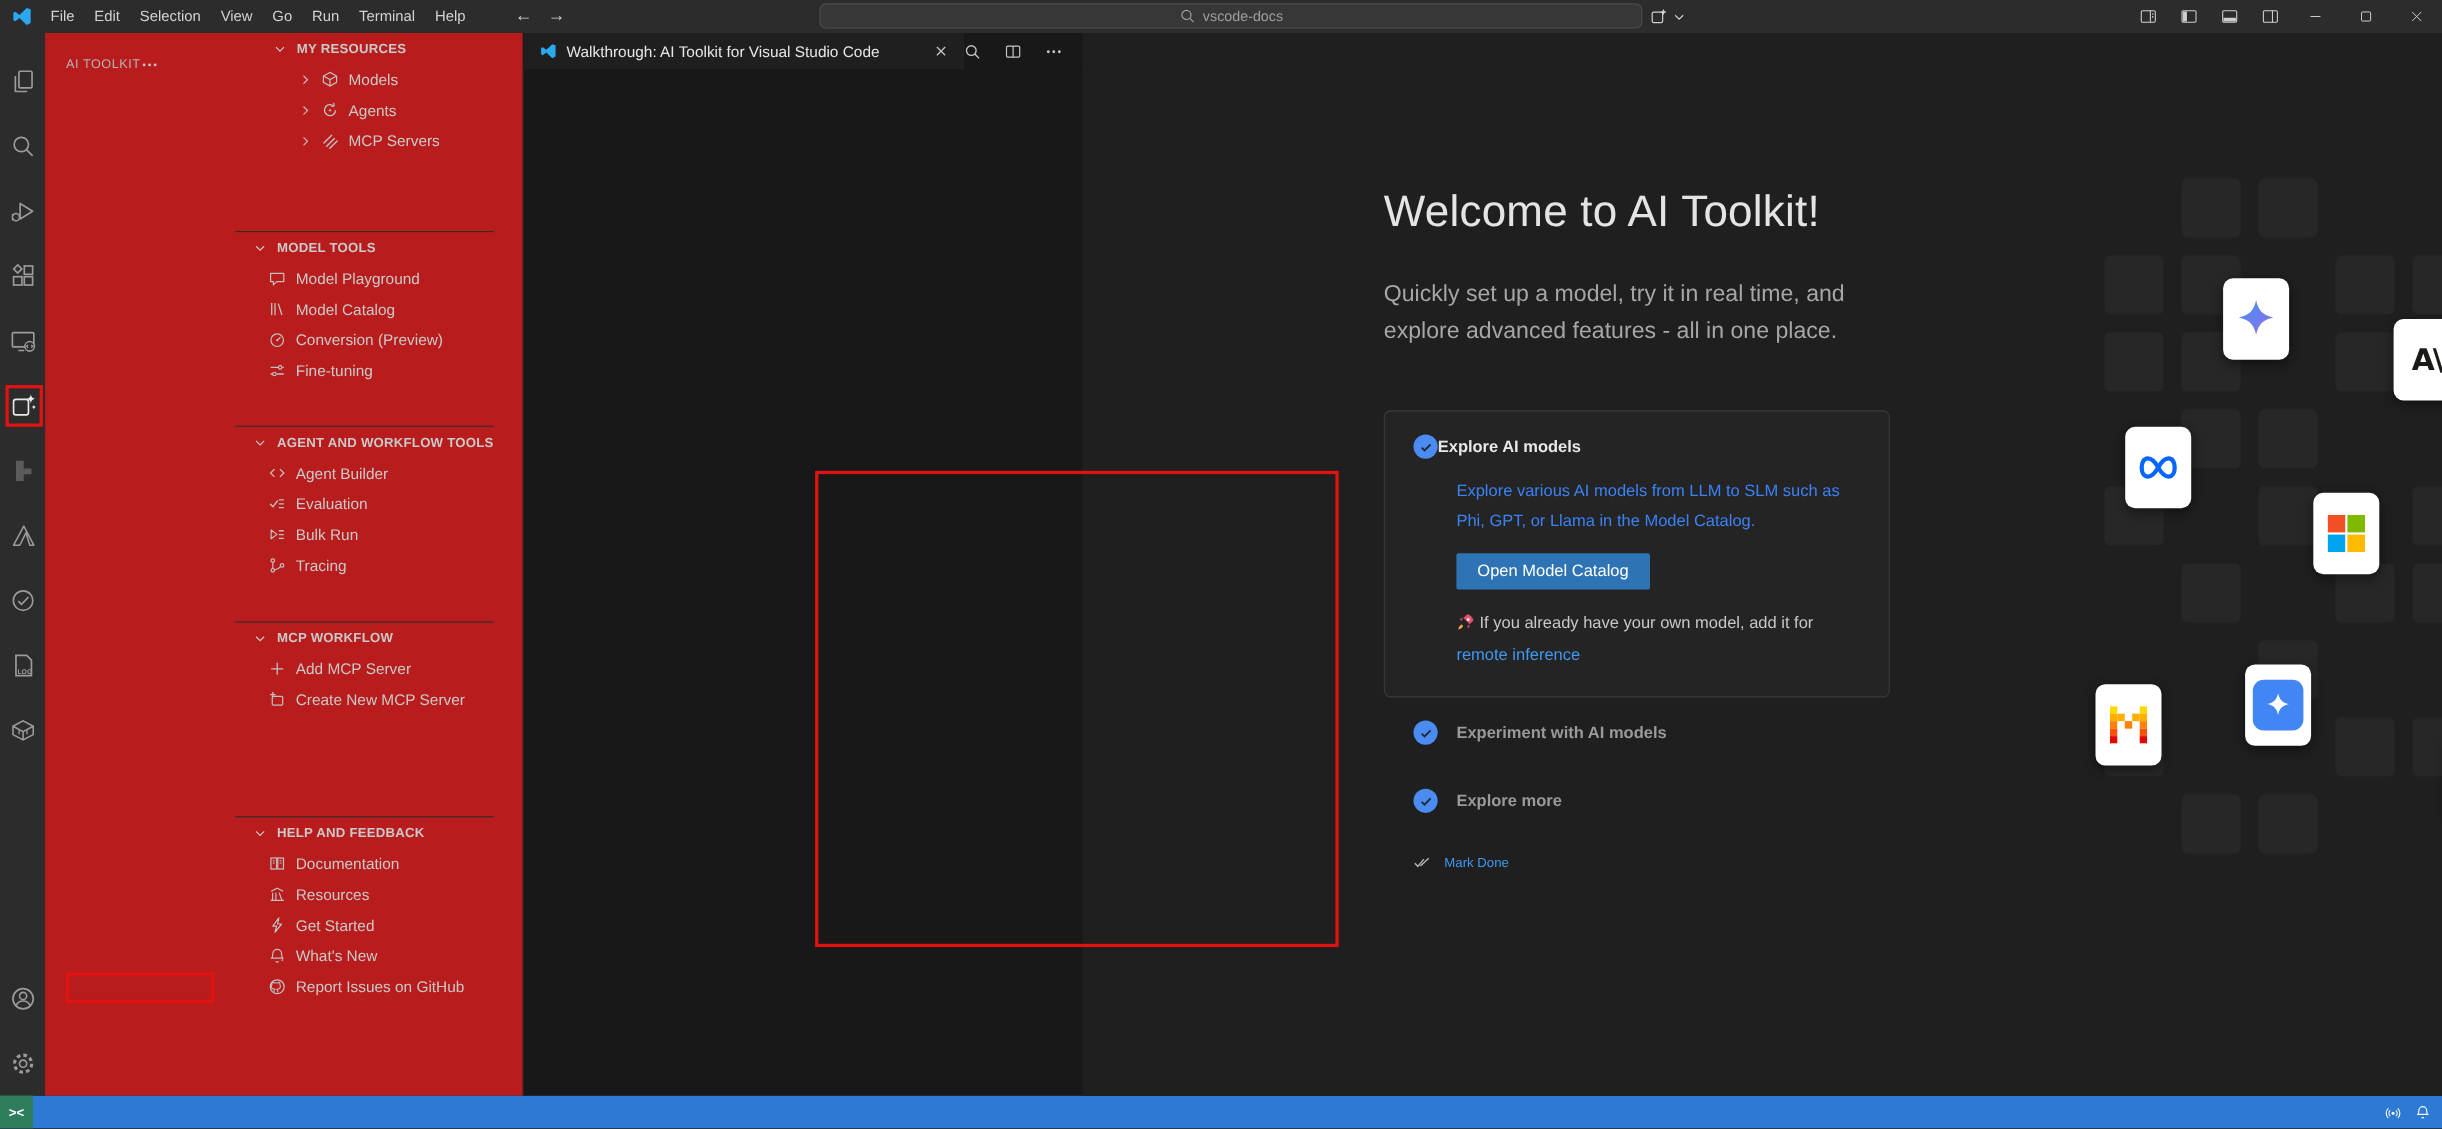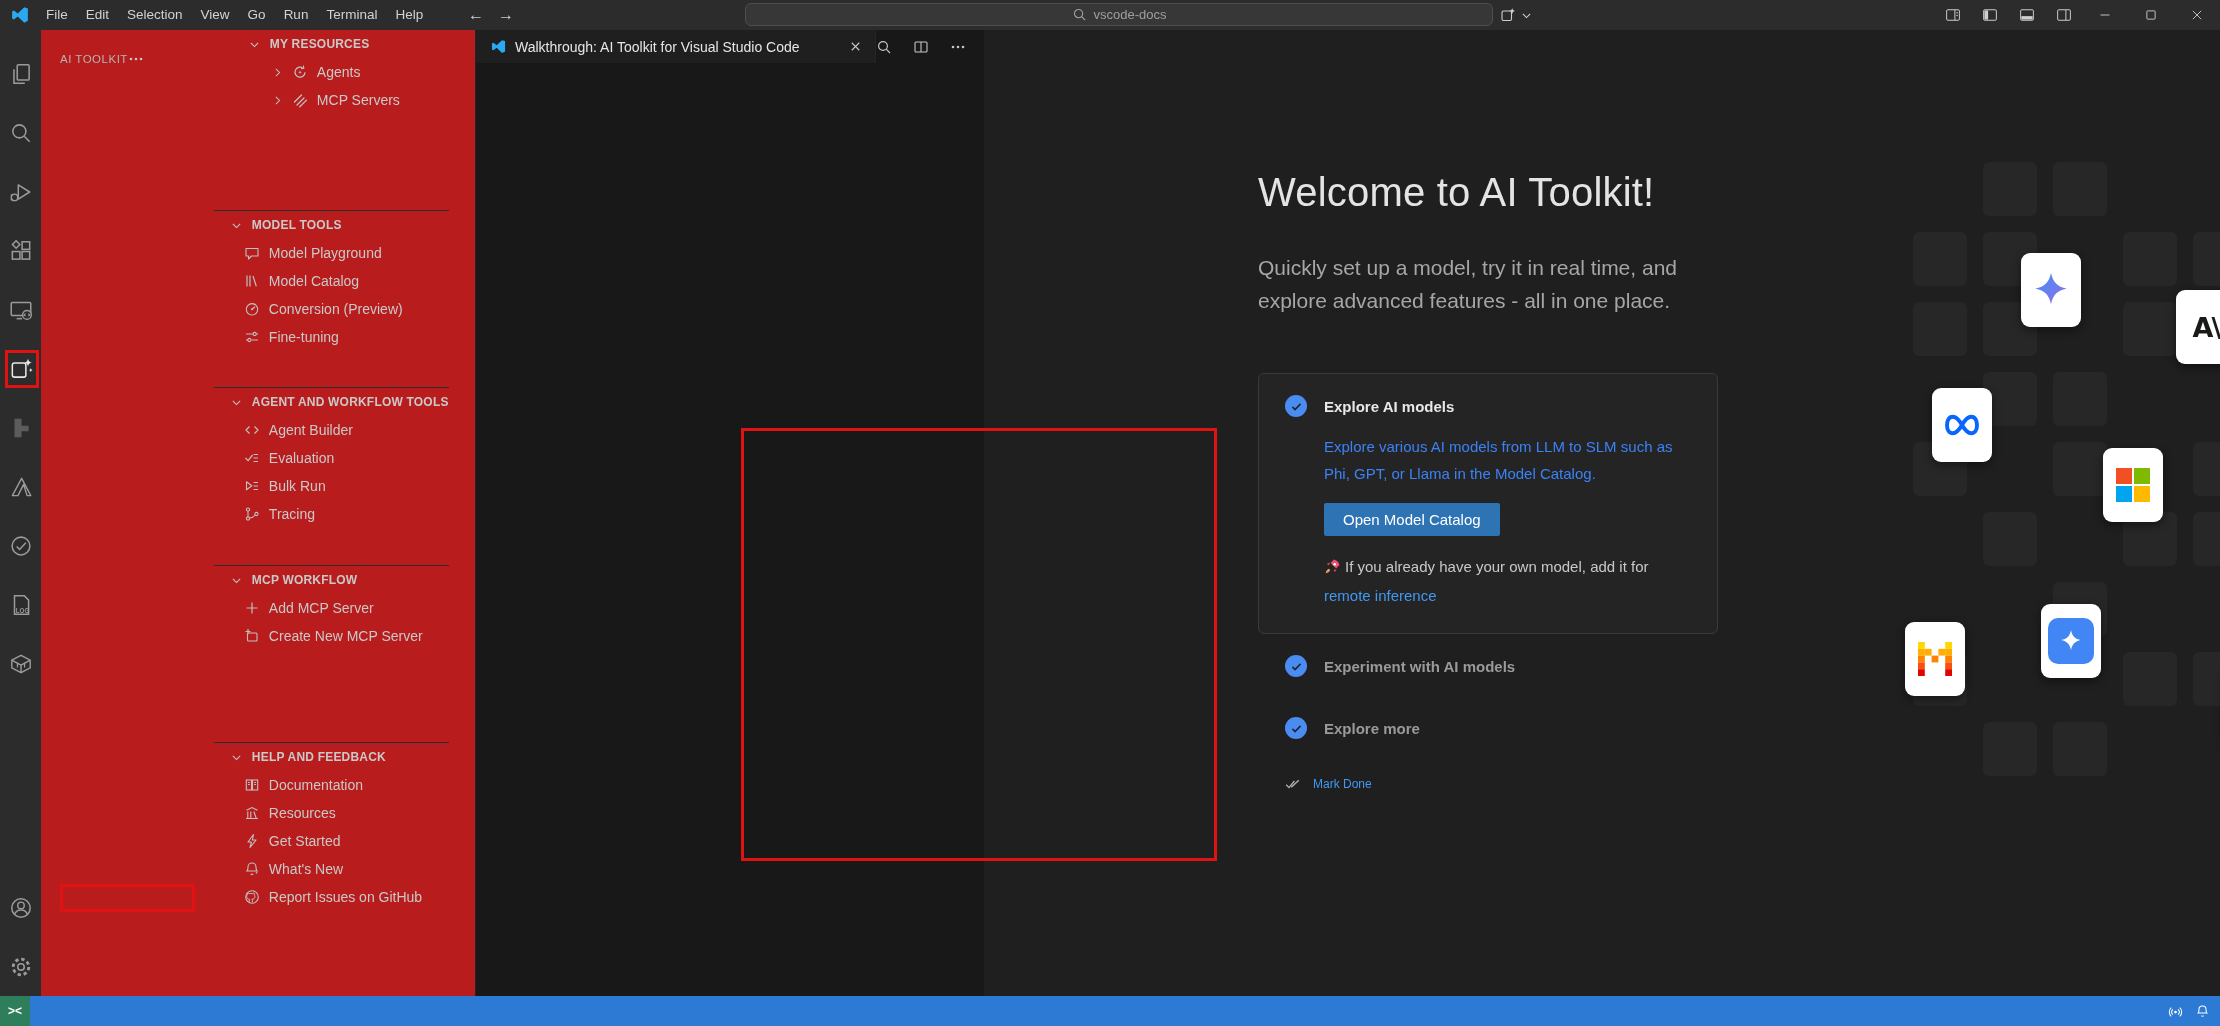--- a/index.html
+++ b/index.html
@@ -58,21 +58,21 @@
   .tab { width:400px; background:#1f1f1f; display:flex; align-items:center; gap:9px; padding:0 12px 0 15px; font-size:14px; color:#e6e6e6; border-right:1px solid #252525; }
   .tab .close { margin-left:auto; color:#c5c5c5; }
   .tab-actions { margin-left:auto; display:flex; align-items:center; gap:21px; padding-right:18px; color:#c5c5c5; }
   .editor { flex:1; background:#1f1f1f; position:relative; overflow:hidden; }
 
   .wt-left { position:absolute; left:274px; top:140px; width:490px; }
   .wt-title { margin:0; font-size:40px; font-weight:500; color:#e4e4e4; letter-spacing:.2px; }
   .wt-desc { margin:36px 0 0; font-size:21px; line-height:33px; color:#a6a6a6; width:470px; }
   .steps { margin-top:56px; width:460px; }
   .step-card { background:#242424; border:1px solid #3a3a3a; border-radius:6px; padding:21px 26px 24px 26px; }
-  .step-head { display:flex; align-items:center; gap:17px; }
+  .step-head { display:flex; align-items:center; }
   .check-circle { width:22px; height:22px; border-radius:50%; background:#4a8cf2; display:flex; align-items:center; justify-content:center; flex:none; }
   .step-title { font-weight:700; font-size:15px; color:#e8e8e8; }
   .step-body { margin-left:39px; }
   .step-body .desc { margin:16px 0 0; font-size:15px; line-height:27px; color:#3b82f6; width:372px; }
   .btn-primary { margin-top:16px; background:#2e74b5; color:#ffffff; border:none; border-radius:2px; font-size:15px; padding:8px 19px; font-family:inherit; cursor:pointer; display:block; }
   .note { margin:18px 0 0; font-size:15px; line-height:26px; color:#c8c8c8; width:372px; }
   .note .rocket { display:inline-block; vertical-align:-3px; margin-right:4px; }
   a.link { color:#4098f0; text-decoration:none; }
   .step-row { margin-top:14px; height:36px; display:flex; align-items:center; gap:17px; padding-left:27px; }
   .step-row + .step-row { margin-top:26px; }
@@ -475,20 +475,33 @@
             <span class="h">MY RESOURCES</span>
           </div>
           <div class="row-item tree-item">
             <span class="tw">
               <svg class="ic i13">
                 <use href="#s-chevr"></use>
               </svg>
             </span>
             <span class="row-icon">
               <svg class="ic i16">
+                <use href="#s-cube"></use>
+              </svg>
+            </span>
+            <span class="lbl">Models</span>
+          </div>
+          <div class="row-item tree-item">
+            <span class="tw">
+              <svg class="ic i13">
+                <use href="#s-chevr"></use>
+              </svg>
+            </span>
+            <span class="row-icon">
+              <svg class="ic i16">
                 <use href="#s-agent"></use>
               </svg>
             </span>
             <span class="lbl">Agents</span>
           </div>
           <div class="row-item tree-item">
             <span class="tw">
               <svg class="ic i13">
                 <use href="#s-chevr"></use>
               </svg>

